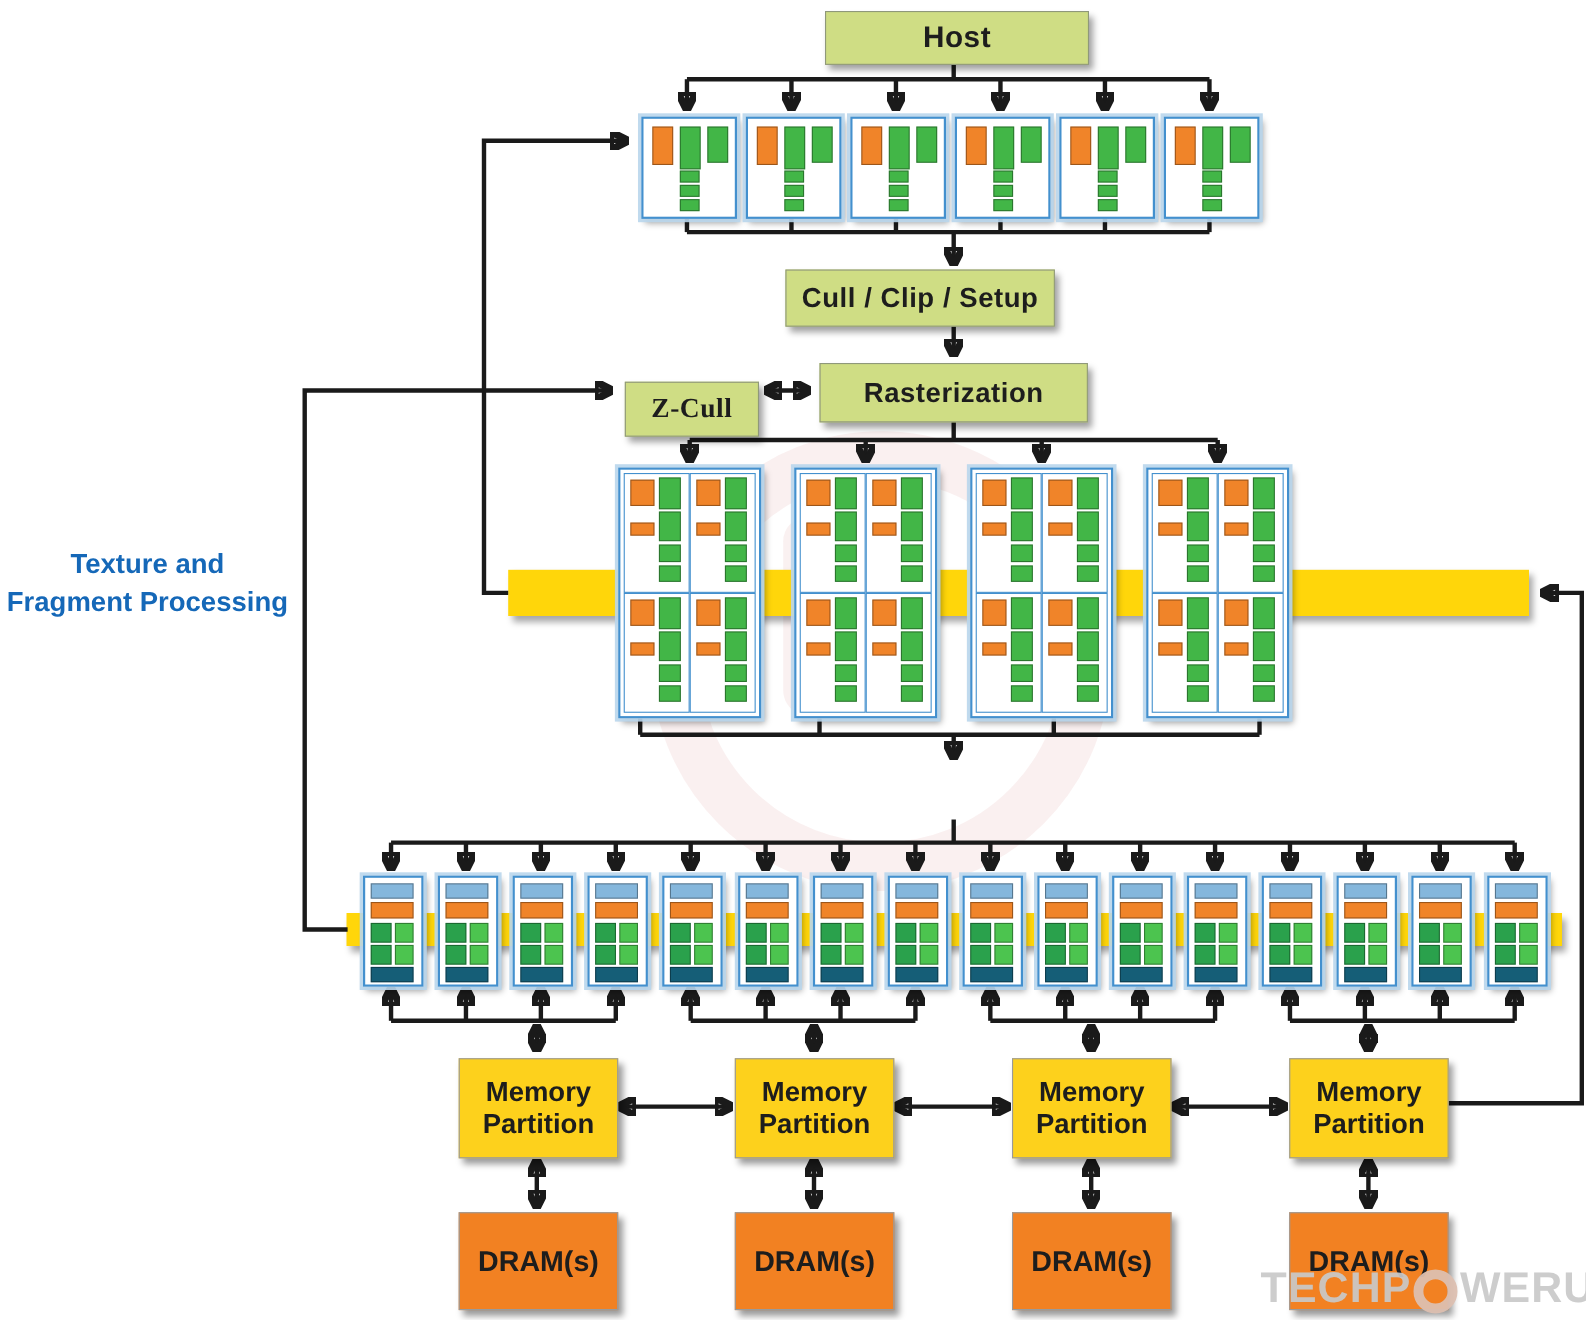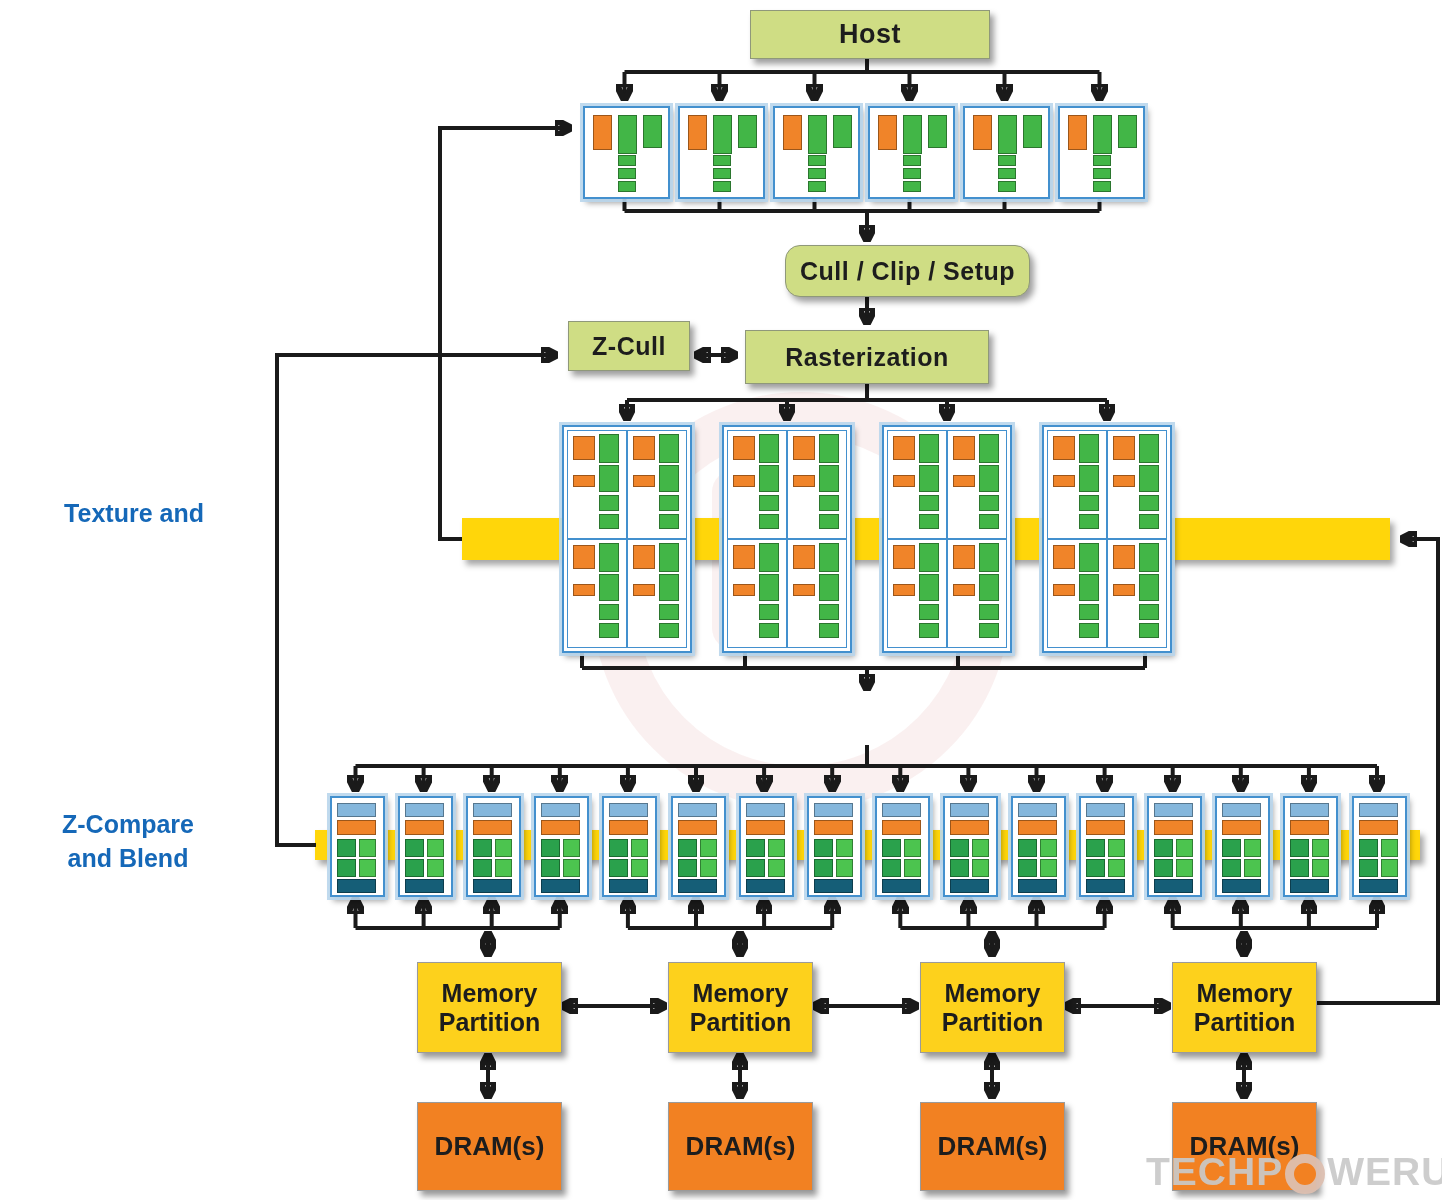--- a/index.html
+++ b/index.html
@@ -170,22 +170,22 @@
         <path d="M740,1055 V1097" marker-end="url(#ah)" marker-start="url(#ah)"></path>
         <path d="M992,1055 V1097" marker-end="url(#ah)" marker-start="url(#ah)"></path>
         <path d="M1244,1055 V1097" marker-end="url(#ah)" marker-start="url(#ah)"></path>
         <path d="M462,539 H440 V128 H570" marker-end="url(#ah)"></path>
         <path d="M316,845 H277 V355 H556" marker-end="url(#ah)"></path>
         <path d="M1315,1003 H1438 V539 H1402" marker-end="url(#ah)"></path>
       </g>
   </svg>
 
   <div class="stage" style="left:750px;top:10px;width:238px;height:47px;font-size:27px;">Host</div>
-  <div class="stage" style="left:785px;top:245px;width:243px;height:50px;border-radius:15px;">Cull / Clip / Setup</div>
-  <div class="stage" style="left:568px;top:321px;width:120px;height:48px;">Z-Cull</div>
+  <div class="stage" style="left:714px;top:245px;width:243px;height:50px;">Cull / Clip / Setup</div>
+  <div class="stage" style="left:568px;top:347px;width:120px;height:48px;font-family:Liberation Serif, serif;">Z-Cull</div>
   <div class="stage" style="left:745px;top:330px;width:242px;height:52px;">Rasterization</div>
 
   <div id="vertex-row">
       <div class="unit vunit" style="left: 583px;">
         <div class="blk" style="left:8px;top:7px;width:17px;height:33px;background:#f08429"></div>
         <div class="blk" style="left:33px;top:7px;width:17px;height:37px;background:#42b647"></div>
         <div class="blk" style="left:58px;top:7px;width:17px;height:31px;background:#42b647"></div>
         <div class="blk" style="left:33px;top:47px;width:16px;height:9px;background:#42b647"></div>
         <div class="blk" style="left:33px;top:60px;width:16px;height:9px;background:#42b647"></div>
         <div class="blk" style="left:33px;top:73px;width:16px;height:9px;background:#42b647"></div>
@@ -541,24 +541,21 @@
     <span>Partition</span>
   </div>
 
   <div class="drambox" style="left:417px;">DRAM(s)</div>
   <div class="drambox" style="left:668px;">DRAM(s)</div>
   <div class="drambox" style="left:920px;">DRAM(s)</div>
   <div class="drambox" style="left:1172px;">DRAM(s)</div>
 
   <div class="seclabel" style="left:0px;top:497px;width:268px;">
     <div>Texture and</div>
-  </div>
-  <div class="seclabel" style="left:28px;top:808px;width:200px;">
-    <div>Z-Compare</div>
-    <div>and Blend</div>
+    <div>Fragment Processing</div>
   </div>
 
   <div class="wm-text">
     <span>TECHP</span>
     <span class="wm-o"></span>
     <span>WERUP</span>
   </div>
 
 </div>
 

